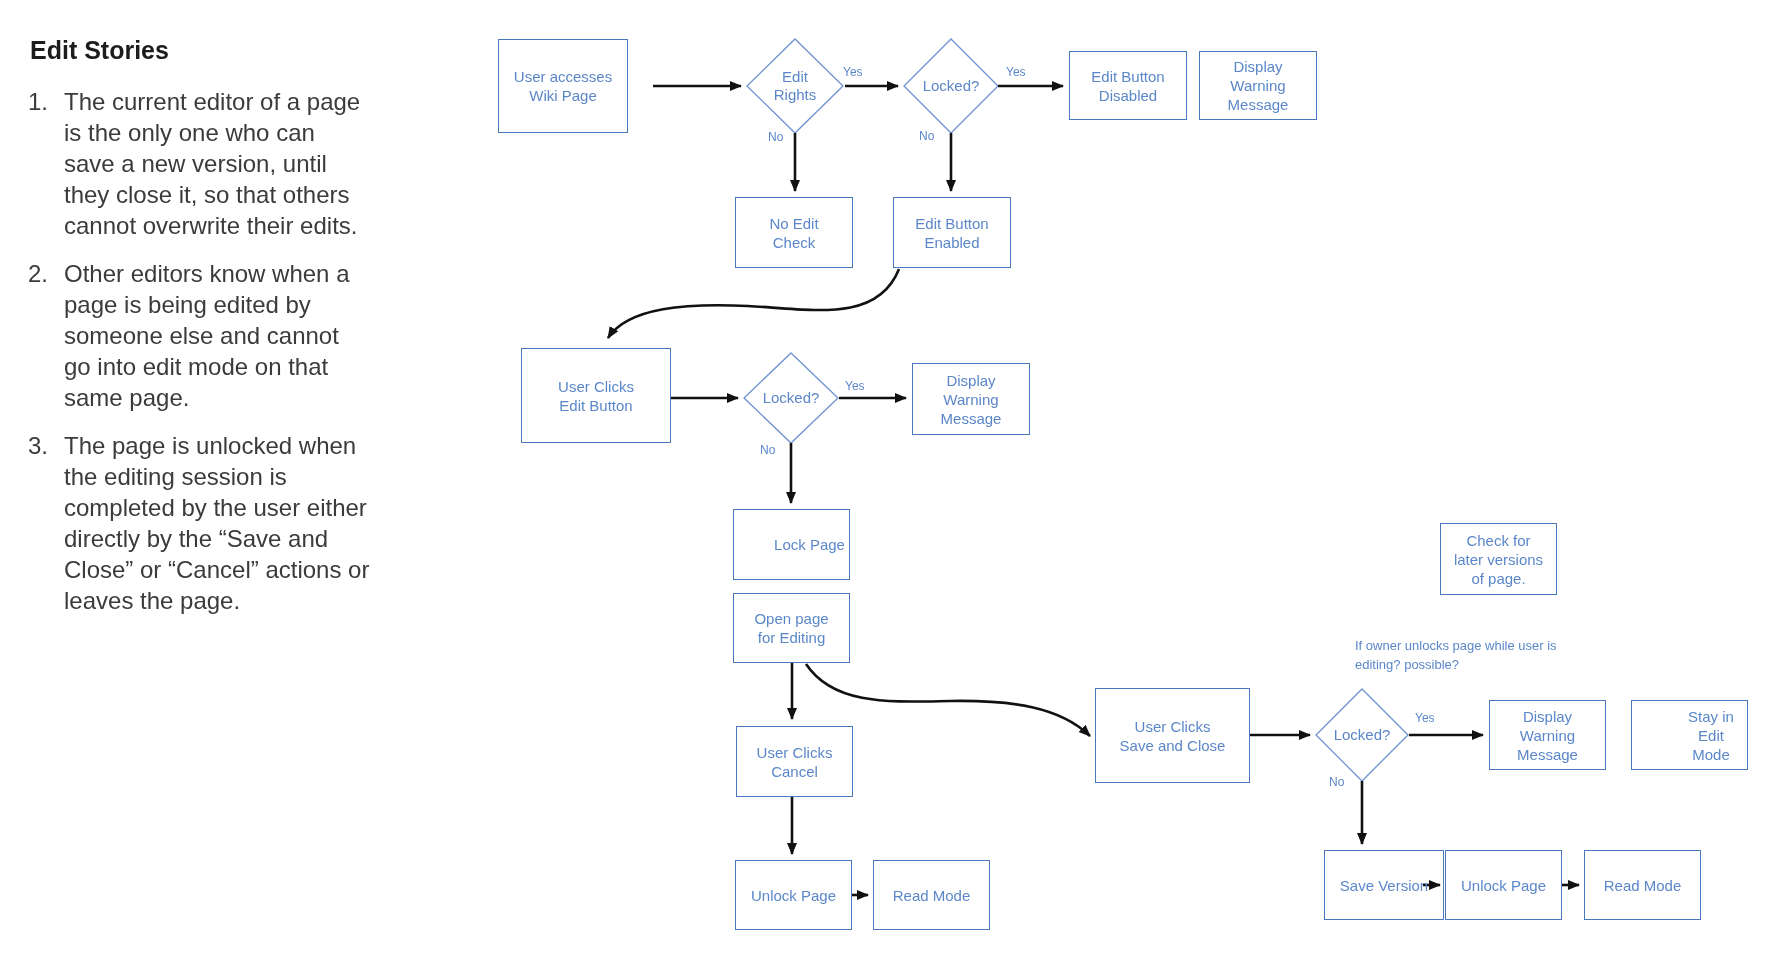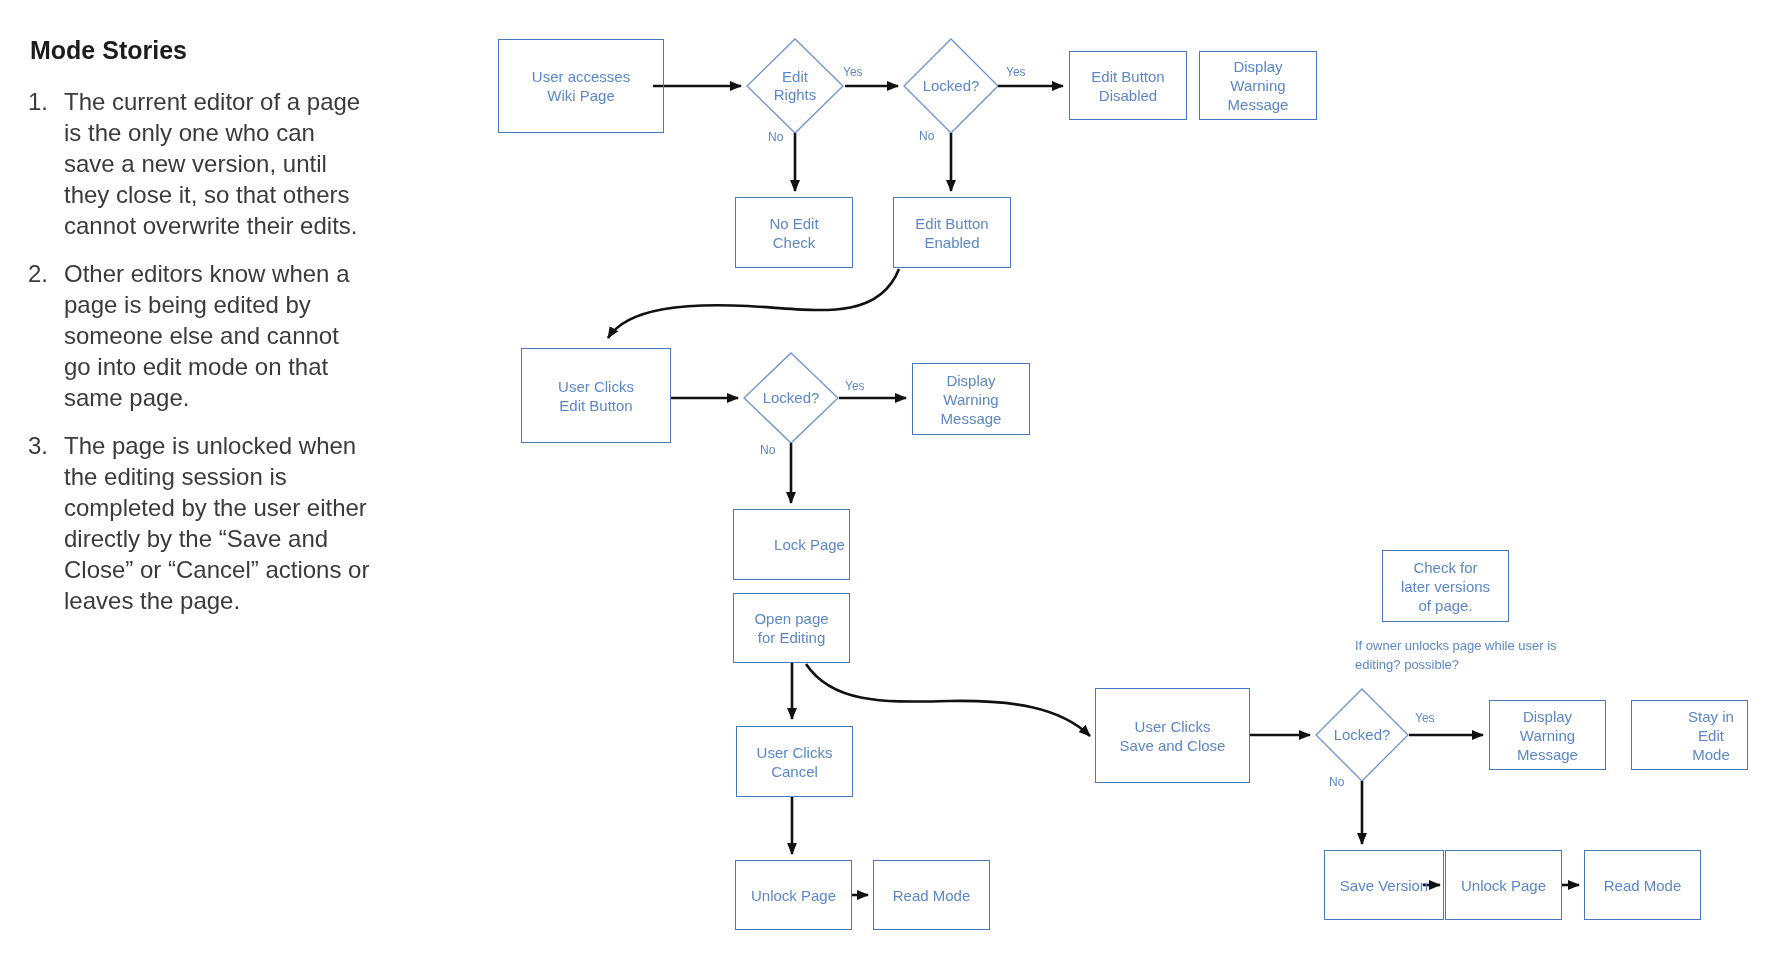--- a/index.html
+++ b/index.html
@@ -51,21 +51,21 @@
     position:absolute;left:1355px;top:636px;width:238px;
     font-size:13px;line-height:19px;color:var(--node-text,#5b87c9);
   }
 </style>
 </head>
 <body>
 
 <div id="stage">
 
   <div id="stories">
-    <h1>Mode Stories</h1>
+    <h1>Edit Stories</h1>
     <div class="story">
       <span class="num">1.</span>
       <span class="txt">The current editor of a page is the only one who can save a new version, until they close it, so that others cannot overwrite their edits.</span>
     </div>
     <div class="story">
       <span class="num">2.</span>
       <span class="txt">Other editors know when a page is being edited by someone else and cannot go into edit mode on that same page.</span>
     </div>
     <div class="story">
       <span class="num">3.</span>
@@ -100,21 +100,21 @@
       <line x1="792" y1="797" x2="792" y2="854"></line>
       <line x1="852" y1="895" x2="868" y2="895"></line>
       <line x1="1250" y1="735" x2="1310" y2="735"></line>
       <line x1="1409" y1="735" x2="1483" y2="735"></line>
       <line x1="1362" y1="781" x2="1362" y2="844"></line>
       <line x1="1423" y1="885" x2="1440" y2="885"></line>
       <line x1="1562" y1="885" x2="1579" y2="885"></line>
     </g>
   </svg>
 
-  <div class="node" style="left:498px;top:39px;width:166px;height:94px;">User accesses
+  <div class="node" style="left:498px;top:39px;width:130px;height:94px;">User accesses
 Wiki Page</div>
   <div class="node" style="left:1069px;top:51px;width:118px;height:69px;">Edit Button
 Disabled</div>
   <div class="node" style="left:1199px;top:51px;width:118px;height:69px;">Display
 Warning
 Message</div>
   <div class="node" style="left:735px;top:197px;width:118px;height:71px;">No Edit
 Check</div>
   <div class="node" style="left:893px;top:197px;width:118px;height:71px;">Edit Button
 Enabled</div>
@@ -123,21 +123,21 @@
   <div class="node" style="left:912px;top:363px;width:118px;height:72px;">Display
 Warning
 Message</div>
   <div class="node" style="left:733px;top:509px;width:117px;height:71px;padding-left:36px;">Lock Page</div>
   <div class="node" style="left:733px;top:593px;width:117px;height:70px;">Open page
 for Editing</div>
   <div class="node" style="left:736px;top:726px;width:117px;height:71px;">User Clicks
 Cancel</div>
   <div class="node" style="left:735px;top:860px;width:117px;height:70px;">Unlock Page</div>
   <div class="node" style="left:873px;top:860px;width:117px;height:70px;">Read Mode</div>
-  <div class="node" style="left:1382px;top:523px;width:127px;height:72px;margin-top:27px;">Check for
+  <div class="node" style="left:1440px;top:523px;width:117px;height:72px;">Check for
 later versions
 of page.</div>
   <div class="node" style="left:1095px;top:688px;width:155px;height:95px;">User Clicks
 Save and Close</div>
   <div class="node" style="left:1489px;top:700px;width:117px;height:70px;">Display
 Warning
 Message</div>
   <div class="node" style="left:1631px;top:700px;width:117px;height:70px;padding-left:43px;">Stay in Edit
 Mode</div>
   <div class="node" style="left:1324px;top:850px;width:120px;height:70px;">Save Version</div>

